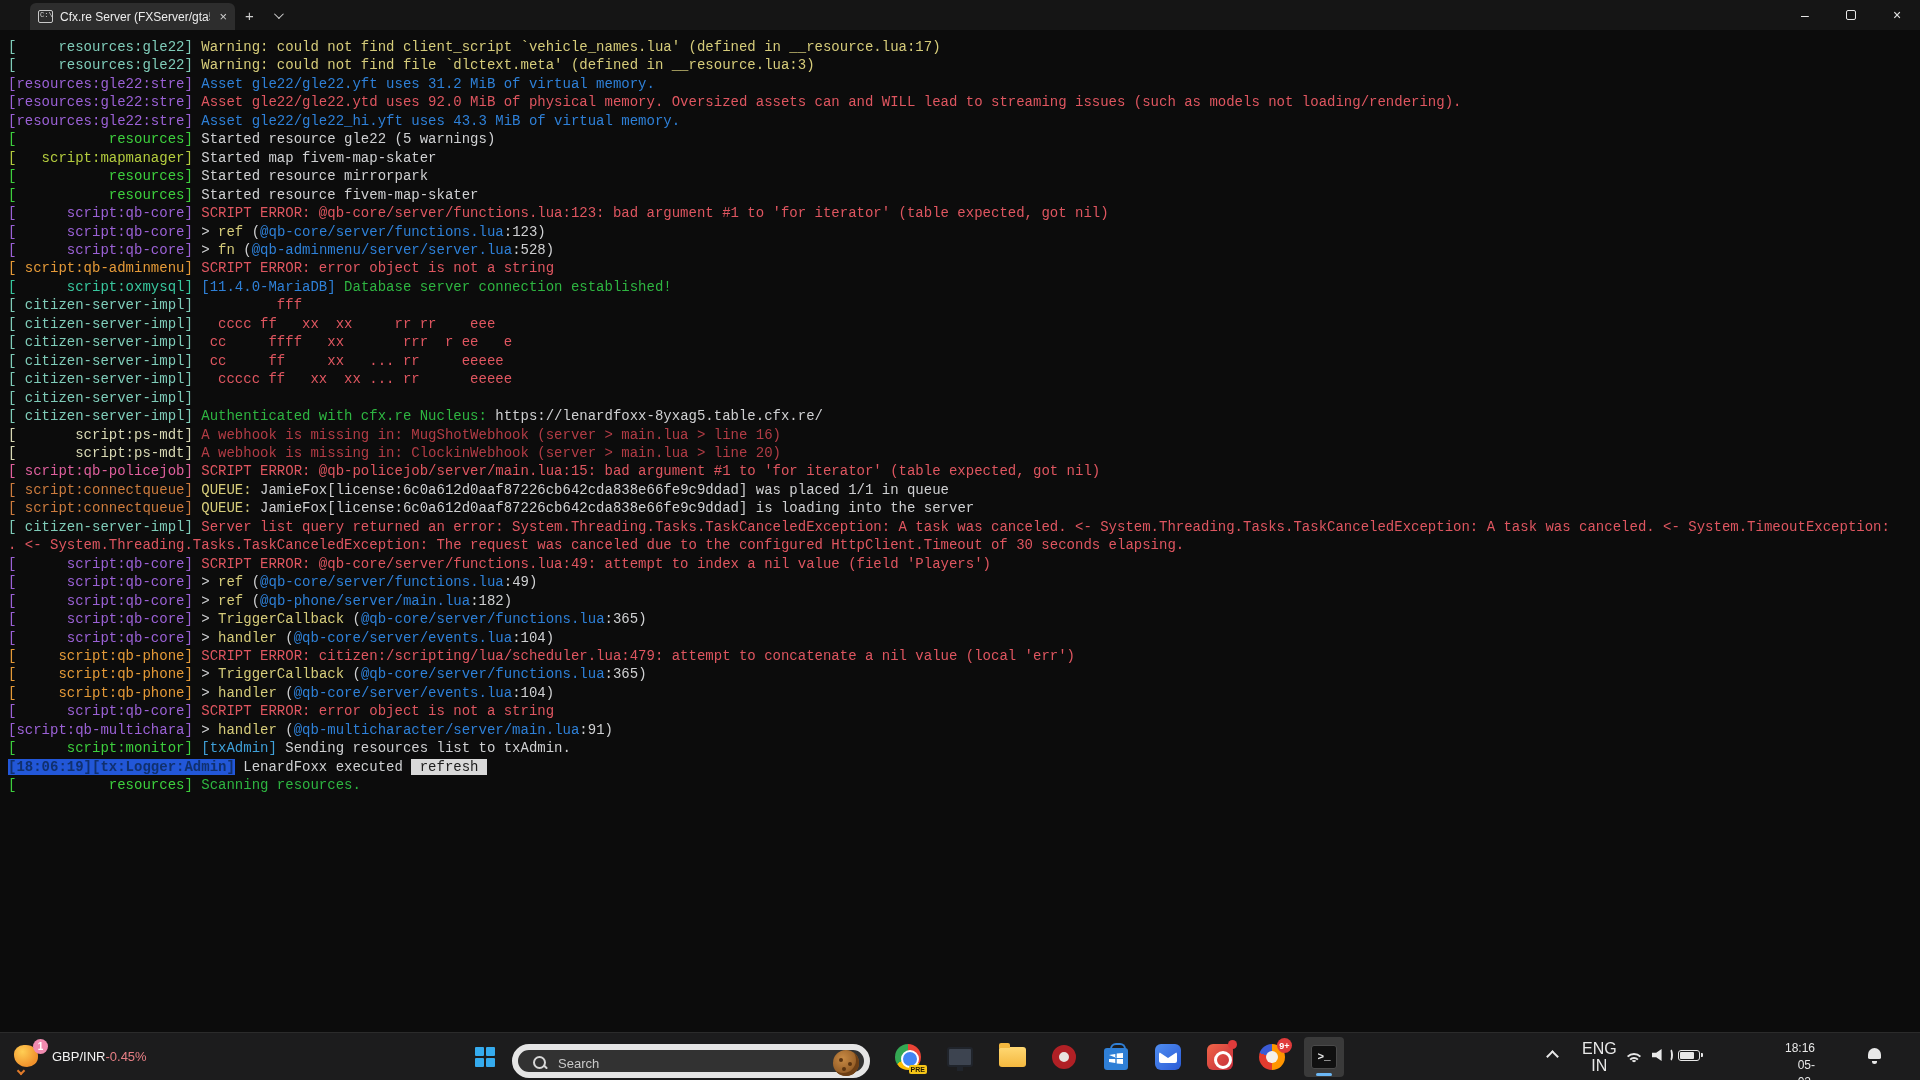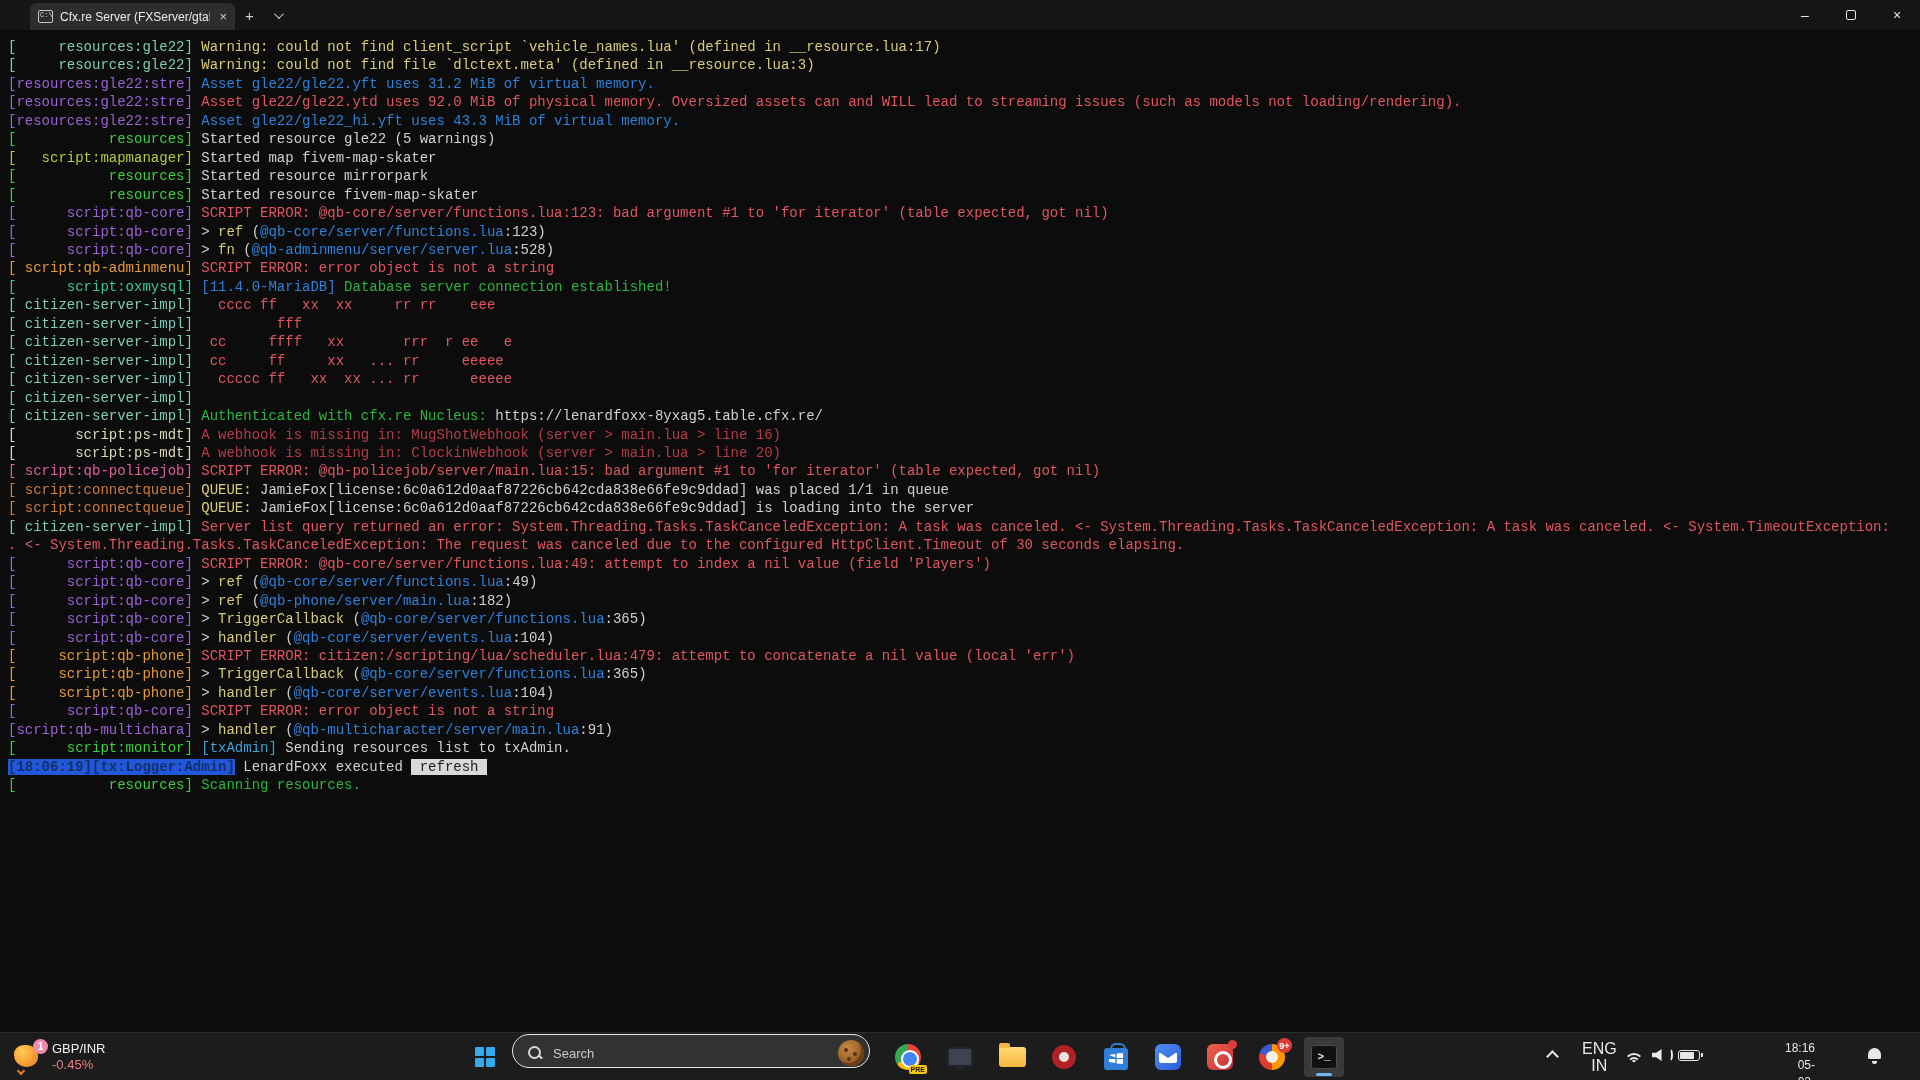--- a/index.html
+++ b/index.html
@@ -32,29 +32,29 @@
   .sg-loghl{background:var(--loghl_bg); color:var(--loghl_fg); font-weight:bold;}
   .sg-badge{background:var(--badge_bg); color:var(--badge_fg);}
 
   
   .taskbar { position:absolute; left:0; bottom:0; width:1920px; height:48px; background:#1c1c1d; border-top:1px solid #2b2b2b; }
   .widget { position:absolute; left:8px; top:4px; height:40px; display:flex; align-items:center; gap:8px; padding:0 6px; border-radius:4px; }
   .widget-icon { position:relative; width:30px; height:30px; }
   .blob { position:absolute; left:0; top:3px; width:24px; height:22px; background:radial-gradient(circle at 35% 30%, #ffce54, #f0922c 70%); border-radius:45% 55% 50% 60%; }
   .wbadge { position:absolute; right:-4px; top:-3px; width:15px; height:15px; background:#f08bb0; border-radius:50%; color:#fff; font-size:10px; font-weight:bold; display:flex; align-items:center; justify-content:center; }
   .wchev { position:absolute; left:4px; bottom:-2px; width:6px; height:6px; border-right:2px solid #e07a2a; border-bottom:2px solid #e07a2a; transform:rotate(45deg); }
-  .widget-texts { display:flex; flex-direction:column; line-height:1.25; }
+  .widget-texts { display:flex; line-height:1.25; }
   .wpair { color:#f2f2f2; font-size:13px; }
   .wchange { color:#e87f85; font-size:13px; }
 
   .startbtn { position:absolute; left:465px; top:4px; width:40px; height:40px; border-radius:4px; display:flex; align-items:center; justify-content:center; }
   .winlogo { display:grid; grid-template-columns:9px 9px; grid-template-rows:9px 9px; gap:2px; }
   .winlogo i { background:#35abee; border-radius:1px; }
 
-  .searchbox { position:absolute; left:512px; top:1px; width:358px; height:34px; background:#323232; border:1px solid #e5e5e5; border-radius:17px; display:flex; align-items:center; padding:4px 5px 0 14px; }
+  .searchbox { position:absolute; left:512px; top:11px; width:358px; height:34px; background:#323232; border:6px solid #e5e5e5; border-radius:17px; display:flex; align-items:center; padding:4px 5px 0 14px; }
   .mag { position:relative; width:16px; height:16px; flex:0 0 auto; }
   .mag::before { content:""; position:absolute; left:1px; top:1px; width:9px; height:9px; border:2px solid #d8d8d8; border-radius:50%; }
   .mag::after { content:""; position:absolute; left:11px; top:11px; width:5px; height:2px; background:#d8d8d8; transform:rotate(45deg); border-radius:1px; }
   .searchtext { color:#c9c9c9; font-size:13px; margin-left:10px; }
   .cookie { margin-left:auto; width:26px; height:26px; border-radius:50%; background:radial-gradient(circle at 38% 32%, #c88a44, #8a5420 75%); box-shadow: inset -3px -3px 0 #6d3f15; position:relative; }
   .cookie::before{content:""; position:absolute; left:6px; top:8px; width:4px; height:4px; border-radius:50%; background:#5a3310; box-shadow:9px 4px 0 #5a3310, 3px 9px 0 #5a3310;}
 
   .apps { position:absolute; left:888px; top:4px; display:flex; gap:12px; }
   .app { position:relative; width:40px; height:40px; border-radius:4px; display:flex; align-items:center; justify-content:center; }
   .app.active { background:#3a3a3a; }
@@ -130,22 +130,22 @@
       <div class="line"><span class="sg-purple">[resources:gle22:stre]</span><span class="sg-blue"> Asset gle22/gle22_hi.yft uses 43.3 MiB of virtual memory.</span></div>
       <div class="line"><span class="sg-green">[           resources]</span><span class="sg-white"> Started resource gle22 (5 warnings)</span></div>
       <div class="line"><span class="sg-lime">[   script:mapmanager]</span><span class="sg-white"> Started map fivem-map-skater</span></div>
       <div class="line"><span class="sg-green">[           resources]</span><span class="sg-white"> Started resource mirrorpark</span></div>
       <div class="line"><span class="sg-green">[           resources]</span><span class="sg-white"> Started resource fivem-map-skater</span></div>
       <div class="line"><span class="sg-purple">[      script:qb-core]</span><span class="sg-red"> SCRIPT ERROR: @qb-core/server/functions.lua:123: bad argument #1 to 'for iterator' (table expected, got nil)</span></div>
       <div class="line"><span class="sg-purple">[      script:qb-core]</span><span class="sg-white"> &gt; </span><span class="sg-yellow">ref</span><span class="sg-white"> (</span><span class="sg-blue">@qb-core/server/functions.lua</span><span class="sg-white">:123)</span></div>
       <div class="line"><span class="sg-purple">[      script:qb-core]</span><span class="sg-white"> &gt; </span><span class="sg-yellow">fn</span><span class="sg-white"> (</span><span class="sg-blue">@qb-adminmenu/server/server.lua</span><span class="sg-white">:528)</span></div>
       <div class="line"><span class="sg-orange">[ script:qb-adminmenu]</span><span class="sg-red"> SCRIPT ERROR: error object is not a string</span></div>
       <div class="line"><span class="sg-mint">[      script:oxmysql]</span><span class="sg-blue"> [11.4.0-MariaDB]</span><span class="sg-green2"> Database server connection established!</span></div>
+      <div class="line"><span class="sg-teal">[ citizen-server-impl]</span><span class="sg-red">          fff</span></div>
       <div class="line"><span class="sg-teal">[ citizen-server-impl]</span><span class="sg-red">   cccc ff   xx  xx     rr rr    eee</span></div>
-      <div class="line"><span class="sg-teal">[ citizen-server-impl]</span><span class="sg-red">          fff</span></div>
       <div class="line"><span class="sg-teal">[ citizen-server-impl]</span><span class="sg-red">  cc     ffff   xx       rrr  r ee   e</span></div>
       <div class="line"><span class="sg-teal">[ citizen-server-impl]</span><span class="sg-red">  cc     ff     xx   ... rr     eeeee</span></div>
       <div class="line"><span class="sg-teal">[ citizen-server-impl]</span><span class="sg-red">   ccccc ff   xx  xx ... rr      eeeee</span></div>
       <div class="line"><span class="sg-teal">[ citizen-server-impl]</span></div>
       <div class="line"><span class="sg-teal">[ citizen-server-impl]</span><span class="sg-green2"> Authenticated with cfx.re Nucleus: </span><span class="sg-white">https://lenardfoxx-8yxag5.table.cfx.re/</span></div>
       <div class="line"><span class="sg-cream">[       script:ps-mdt]</span><span class="sg-dkred"> A webhook is missing in: MugShotWebhook (server &gt; main.lua &gt; line 16)</span></div>
       <div class="line"><span class="sg-cream">[       script:ps-mdt]</span><span class="sg-dkred"> A webhook is missing in: ClockinWebhook (server &gt; main.lua &gt; line 20)</span></div>
       <div class="line"><span class="sg-pink">[ script:qb-policejob]</span><span class="sg-red"> SCRIPT ERROR: @qb-policejob/server/main.lua:15: bad argument #1 to 'for iterator' (table expected, got nil)</span></div>
       <div class="line"><span class="sg-brown">[ script:connectqueue]</span><span class="sg-yellow"> QUEUE: </span><span class="sg-white">JamieFox[license:6c0a612d0aaf87226cb642cda838e66fe9c9ddad] was placed 1/1 in queue</span></div>
       <div class="line"><span class="sg-brown">[ script:connectqueue]</span><span class="sg-yellow"> QUEUE: </span><span class="sg-white">JamieFox[license:6c0a612d0aaf87226cb642cda838e66fe9c9ddad] is loading into the server</span></div>

